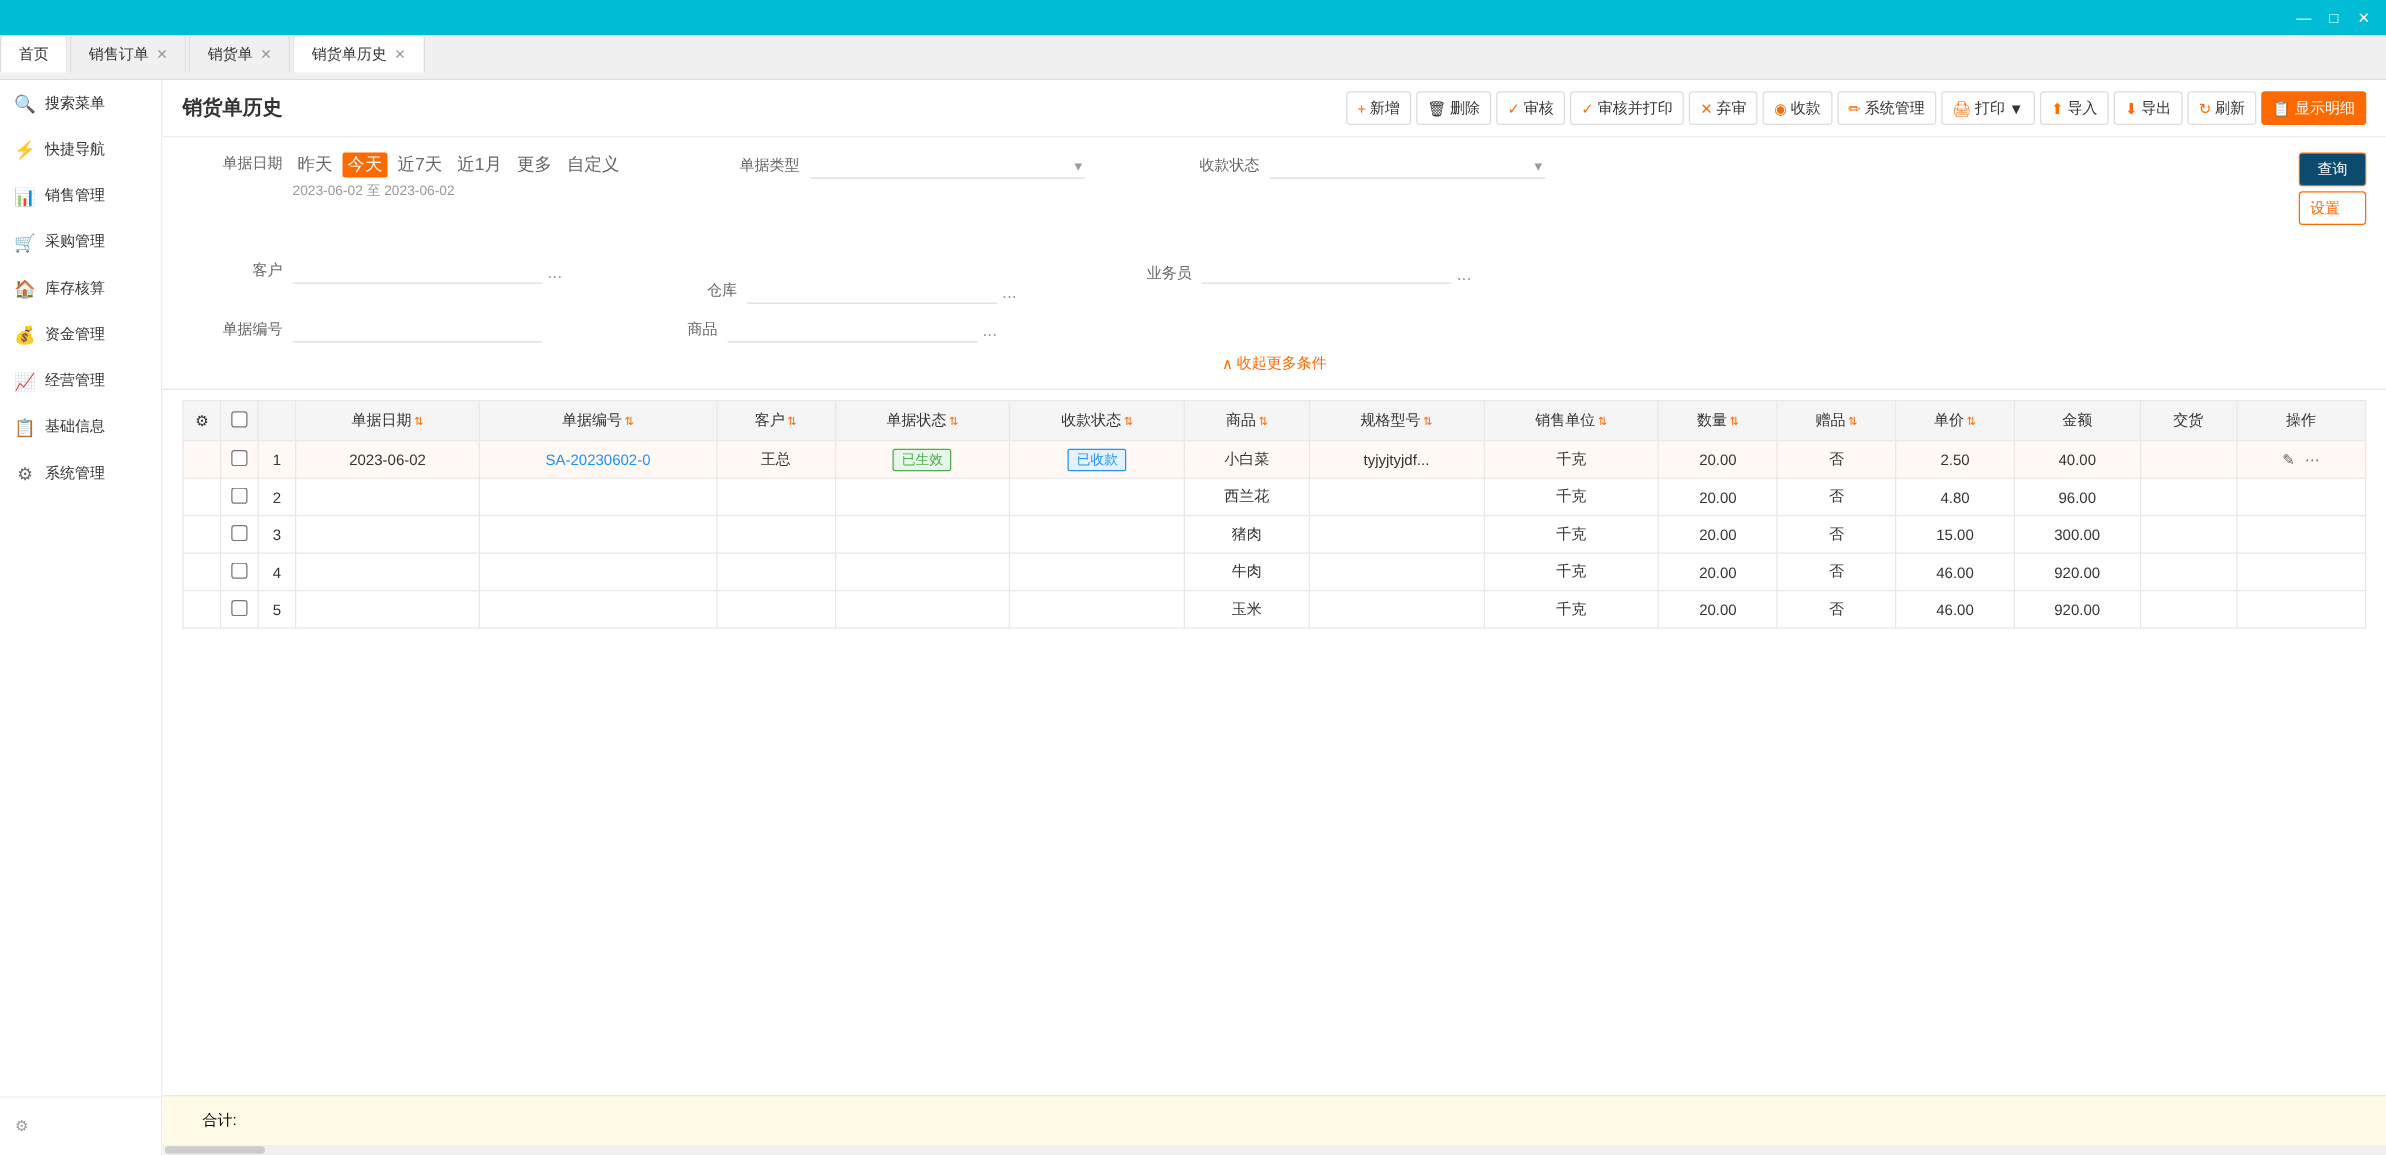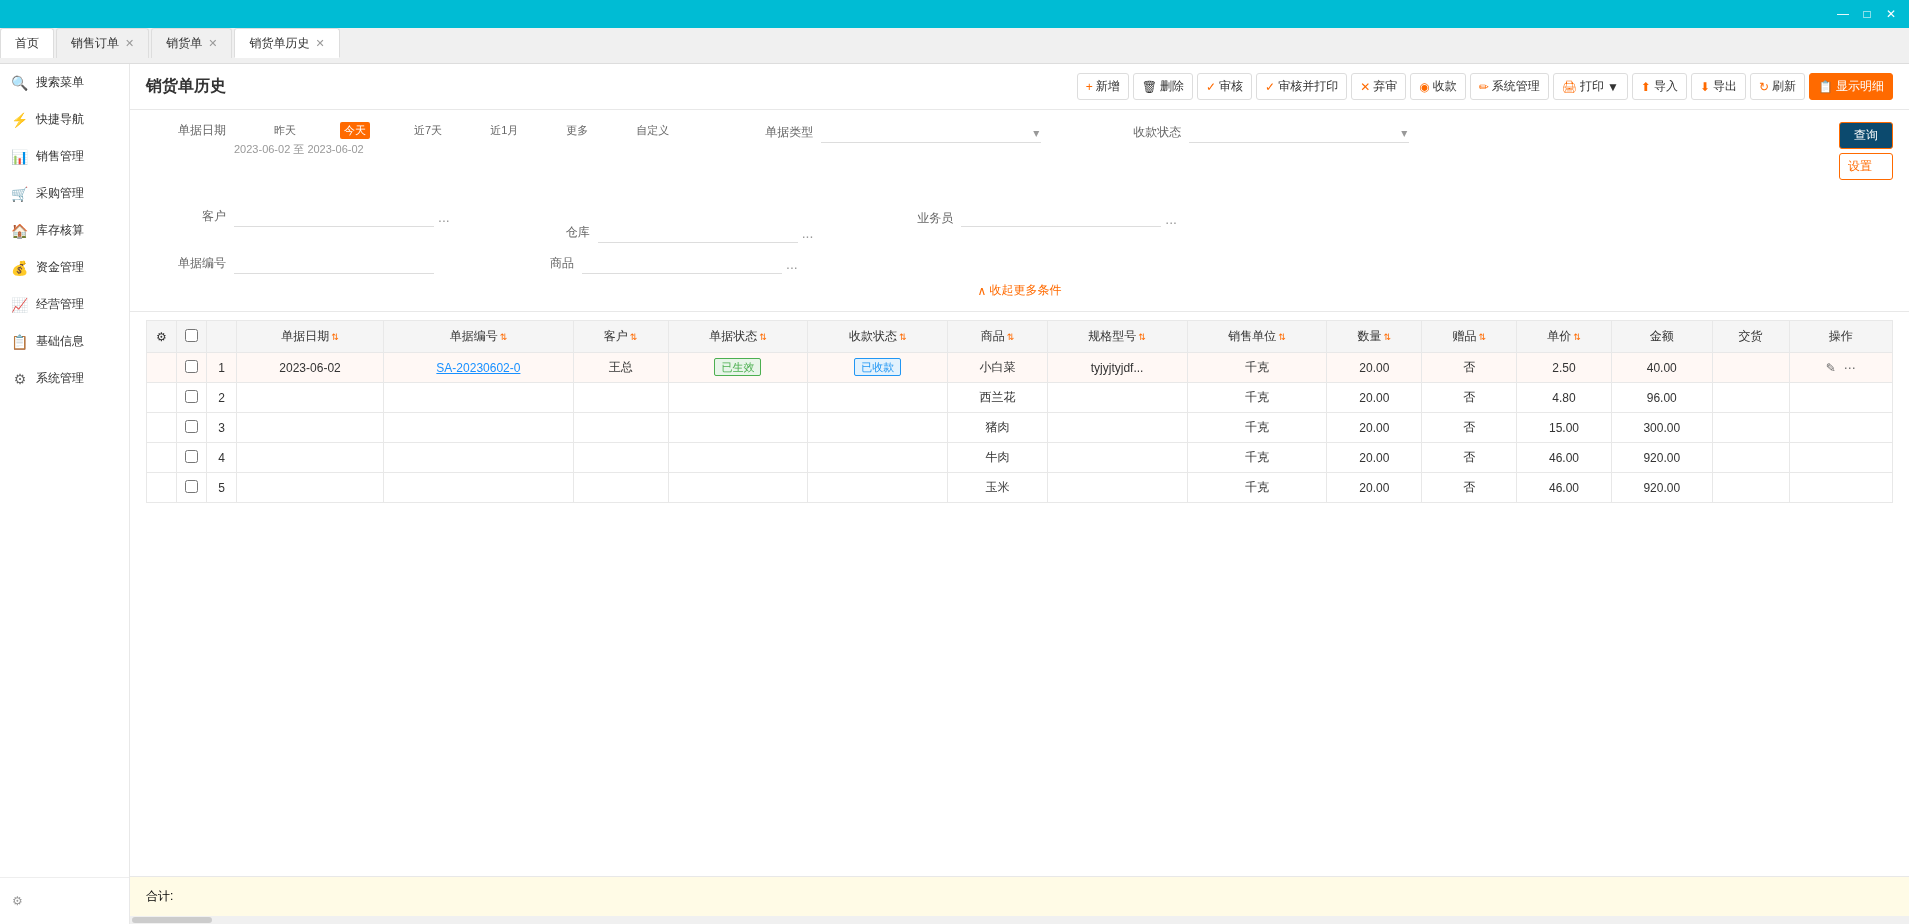--- a/index.html
+++ b/index.html
@@ -30,42 +30,42 @@
     .page-title { font-size: 16px; font-weight: bold; color: #333; }
     .toolbar { display: flex; align-items: center; gap: 4px; }
     .btn { display: flex; align-items: center; gap: 3px; padding: 4px 8px; border: 1px solid #ddd; border-radius: 3px; cursor: pointer; background: #fff; color: #333; font-size: 12px; }
     .btn-orange { background: #ff6a00; color: white; border-color: #ff6a00; }
     
     
     .filter-area { padding: 12px 16px; border-bottom: 1px solid #e8e8e8; flex-shrink: 0; background: #fff; }
     .filter-label { width: 80px; text-align: right; color: #666; margin-right: 8px; flex-shrink: 0; }
     .filter-input { border: none; border-bottom: 1px solid #ddd; padding: 3px 6px; width: 200px; outline: none; font-size: 12px; }
     .date-shortcuts { display: flex; align-items: center; gap: 4px; margin-bottom: 3px; }
-    .date-shortcut { cursor: pointer; color: #666; padding: 1px 4px; font-size: 11px; margin-left: 36px; }
+    .date-shortcut { cursor: pointer; color: #666; padding: 1px 4px; font-size: 14px; }
     .date-shortcut.active { background: #ff6a00; color: white; border-radius: 2px; }
     .date-display { font-size: 11px; color: #999; }
     .filter-select { border: none; border-bottom: 1px solid #ddd; padding: 3px 6px; width: 180px; outline: none; font-size: 12px; background: #fff; }
     .filter-dots { color: #999; font-size: 14px; cursor: pointer; margin-left: 4px; }
     .collapse-btn { display: flex; align-items: center; gap: 3px; color: #ff6a00; cursor: pointer; font-size: 12px; justify-content: center; margin-top: 4px; }
     
     
     .table-wrapper { flex: 1; overflow: auto; padding: 8px 16px; }
     .data-table { width: 100%; border-collapse: collapse; font-size: 12px; }
     .data-table th { background: #f5f5f5; border: 1px solid #e8e8e8; padding: 7px 8px; text-align: center; color: #333; font-weight: normal; white-space: nowrap; }
     .data-table td { border: 1px solid #e8e8e8; padding: 6px 8px; text-align: center; color: #333; }
     .status-badge { padding: 2px 6px; border-radius: 2px; font-size: 11px; }
     .status-active { background: #e8f5e9; color: #4caf50; border: 1px solid #4caf50; }
     .status-paid { background: #e3f2fd; color: #2196f3; border: 1px solid #2196f3; }
     .col-sort { display: flex; align-items: center; justify-content: center; gap: 2px; }
     .sort-icon { color: #ff6a00; font-size: 9px; }
-    .link-text { color: #1890ff; cursor: pointer; text-decoration: underline; }
+    .link-text { color: #1890ff; cursor: pointer; }
     .op-btn { padding: 2px 4px; cursor: pointer; color: #666; }
     
     
-    .summary-bar { height: 40px; background: #fffbe6; border-top: 1px solid #e8e8e8; display: flex; align-items: center; padding: 0 16px; flex-shrink: 0; }
+    .summary-bar { height: 40px; background: #fffbe6; border-top: 1px solid #e8e8e8; display: flex; align-items: center; padding: 0 32px; flex-shrink: 0; }
     
     
     .pagination { height: 40px; display: flex; align-items: center; justify-content: flex-end; padding: 0 16px; border-top: 1px solid #e8e8e8; gap: 8px; flex-shrink: 0; }
     .page-btn { padding: 2px 6px; border: 1px solid #ddd; cursor: pointer; border-radius: 2px; background: #fff; color: #333; }
     .page-btn:disabled { color: #ccc; cursor: not-allowed; }
     .page-input { width: 40px; border: 1px solid #ddd; text-align: center; padding: 2px 4px; border-radius: 2px; }
     .per-page-select { border: 1px solid #ddd; padding: 2px 4px; border-radius: 2px; }
     
     
     .scroll-bar { height: 8px; background: #f0f0f0; display: flex; align-items: center; padding: 0 2px; flex-shrink: 0; }

